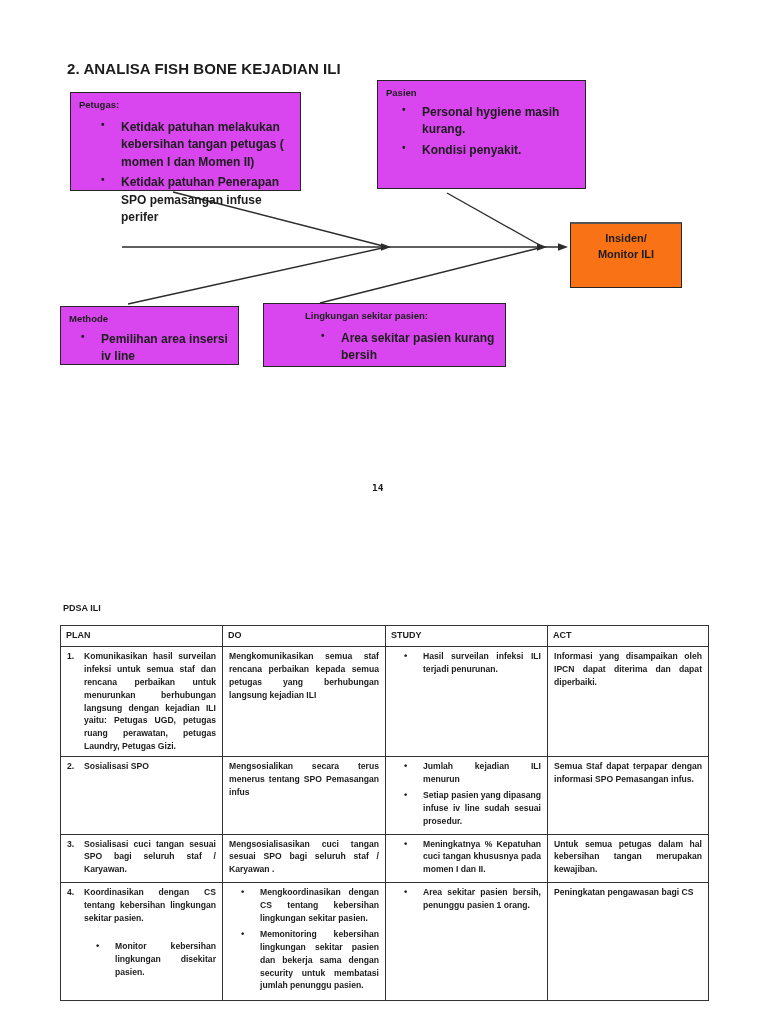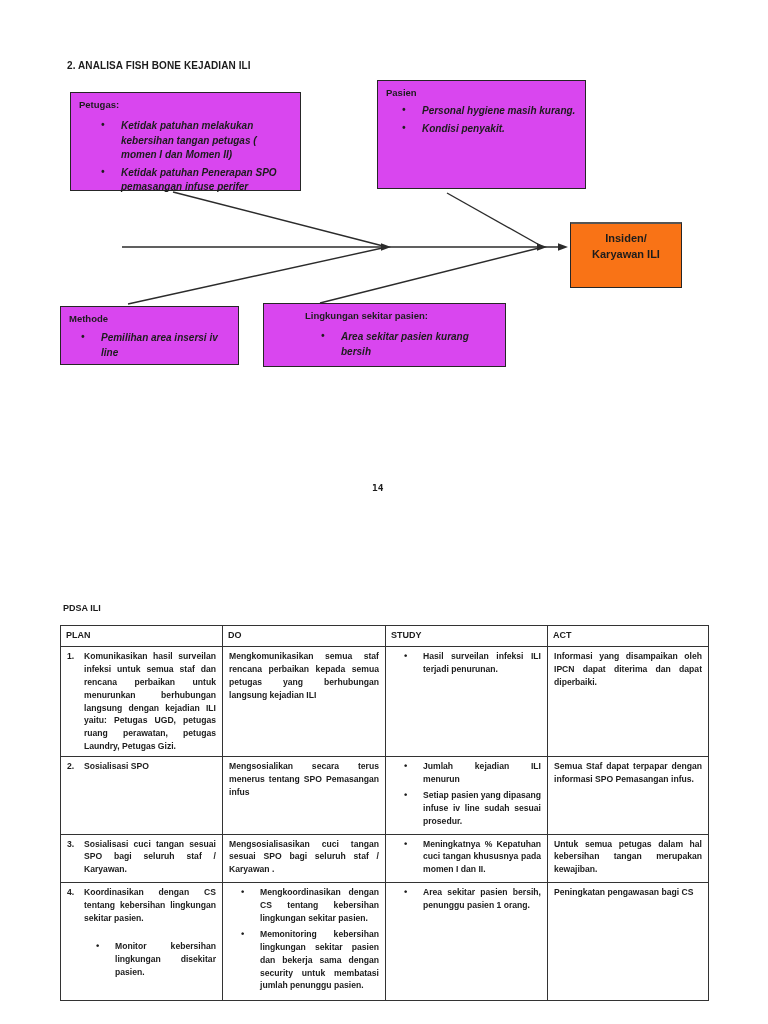--- a/index.html
+++ b/index.html
@@ -1,26 +1,26 @@
 <!DOCTYPE html>
 <html><head>
 <meta charset="utf-8">
 <style>
   html,body{margin:0;padding:0;background:#ffffff;}
   .page{
     position:relative;width:768px;height:1024px;background:#ffffff;overflow:hidden;
     font-family:"Liberation Sans",sans-serif;color:#1c1c1c;
   }
   
-  .doc-title{position:absolute;left:67px;top:60px;font-size:10px;font-weight:bold;letter-spacing:.1px;}
+  .doc-title{position:absolute;left:67px;top:60px;font-size:15px;font-weight:bold;letter-spacing:.1px;}
   .fishbone-svg{position:absolute;left:0;top:0;pointer-events:none;}
   .cause-box{position:absolute;border:1.5px solid #262626;background:#d946ef;padding:6px 8px;box-sizing:border-box;}
   .box-label{font-size:9.5px;font-weight:bold;}
   .cause-box ul{list-style:none;margin:9px 0 0 0;padding:0 0 0 22px;}
-  .cause-box li{position:relative;padding-left:20px;font-size:10px;font-weight:bold;line-height:1.45;margin-bottom:3px;font-style:italic;}
+  .cause-box li{position:relative;padding-left:20px;font-size:12px;font-weight:bold;line-height:1.45;margin-bottom:3px;}
   .cause-box li::before{content:"\2022";position:absolute;left:0;top:-1px;font-size:10px;}
   .effect-box{position:absolute;border:1.5px solid #262626;border-top:2.5px solid #555;background:#f97316;
     box-sizing:border-box;text-align:center;padding-top:7px;}
   .effect-box div{font-size:11px;font-weight:bold;line-height:1.45;}
   .page-number{position:absolute;left:372px;top:482px;font-family:"DejaVu Sans Mono",monospace;font-size:9.5px;font-weight:bold;}
   
   .pdsa-title{position:absolute;left:63px;top:603px;font-size:9px;font-weight:bold;}
   table.pdsa{position:absolute;left:60px;top:625px;width:648px;border-collapse:collapse;table-layout:fixed;}
   table.pdsa th,table.pdsa td{border:1px solid #333;vertical-align:top;box-sizing:border-box;}
   table.pdsa th{font-size:9px;font-weight:bold;text-align:left;padding:4px 5px 3px 5px;height:21px;}
@@ -84,21 +84,21 @@
 
   <div class="cause-box" style="left:263px;top:303px;width:243px;height:64px;padding-left:41px;">
     <div class="box-label">Lingkungan sekitar pasien:</div>
     <ul style="padding-left:16px;">
       <li>Area  sekitar pasien kurang bersih</li>
     </ul>
   </div>
 
   <div class="effect-box" style="left:570px;top:222px;width:112px;height:66px;">
     <div>Insiden/</div>
-    <div>Karyawan ILI</div>
+    <div>Monitor ILI</div>
   </div>
 
   <div class="page-number">14</div>
 
   <div class="pdsa-title">PDSA ILI</div>
   <table class="pdsa">
     <colgroup>
       <col style="width:162px;">
         <col style="width:163px;">
         <col style="width:162px;">

